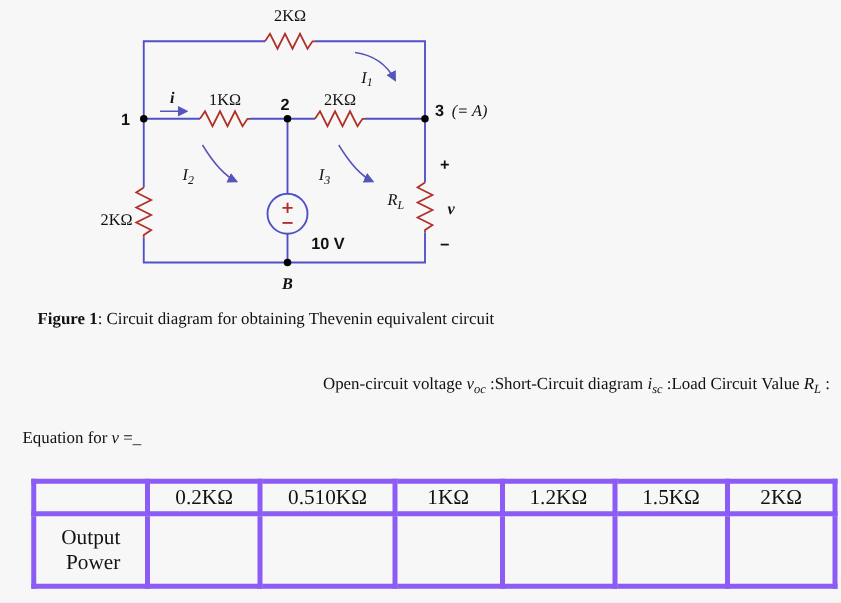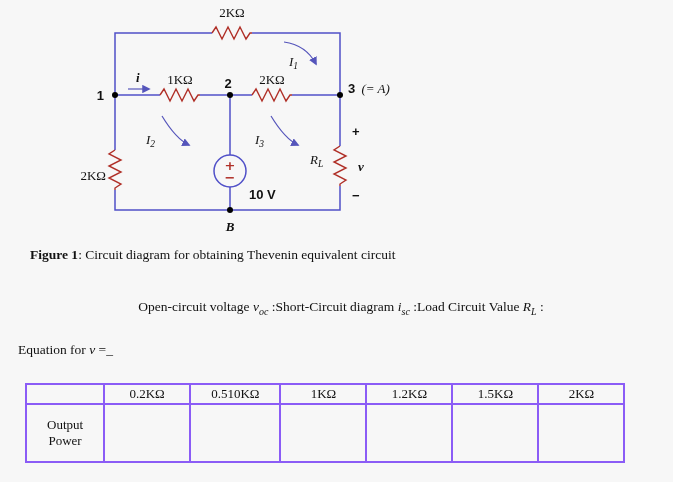--- a/index.html
+++ b/index.html
@@ -12,33 +12,33 @@
   .circuit text { font-family:"Liberation Serif", serif; font-size:13px; fill:#111; }
   .circuit .bold { font-weight:bold; }
   .circuit .it   { font-style:italic; }
   .circuit .sans { font-family:"Liberation Sans", sans-serif; }
   .circuit .sub  { font-size:9.5px; }
   .circuit .sym  { font-size:13px; font-weight:bold; fill:#b03028; font-family:"DejaVu Sans", sans-serif; }
   .caption { position:absolute; left:30px; top:247px; font-size:13.5px; }
   .caption b { font-weight:bold;text-align:right; }
   .prompts {
     position:absolute; left:18px; top:299px; width:646px;
-    display:flex; justify-content:center; font-size:13.5px; white-space:nowrap;
+    display:flex; justify-content:flex-end; font-size:13.5px; white-space:nowrap;
   }
   .prompts i, .equation i { font-style:italic; }
   .prompts sub { font-size:10px; font-style:italic; }
   .equation { position:absolute; left:18px; top:342px; font-size:13.5px; }
   table.ptable { position:absolute; left:25px; top:383px; border-collapse:collapse; background:#f7f7f7; }
   table.ptable th, table.ptable td {
-    border:2px solid #8b5cf6; font-size:13px; font-weight:normal;
+    border:4px solid #8b5cf6; font-size:17px; font-weight:normal;
     text-align:center; vertical-align:middle; padding:1px 20px;
   }
   table.ptable th { height:20px; width:86px; }
   table.ptable th:first-child { width:75px; }
-  table.ptable td { height:58px; }
+  table.ptable td { height:58px;text-align:right; }
 </style>
 </head>
 <body>
 
 <div class="page">
 
   <svg class="circuit" width="430" height="242" viewBox="0 0 430 242">
     <defs>
       <marker id="ah" viewBox="0 0 10 10" refX="8" refY="5" markerWidth="7" markerHeight="7" orient="auto">
         <path d="M0,0 L10,5 L0,10 z" fill="#5555bb"></path>

